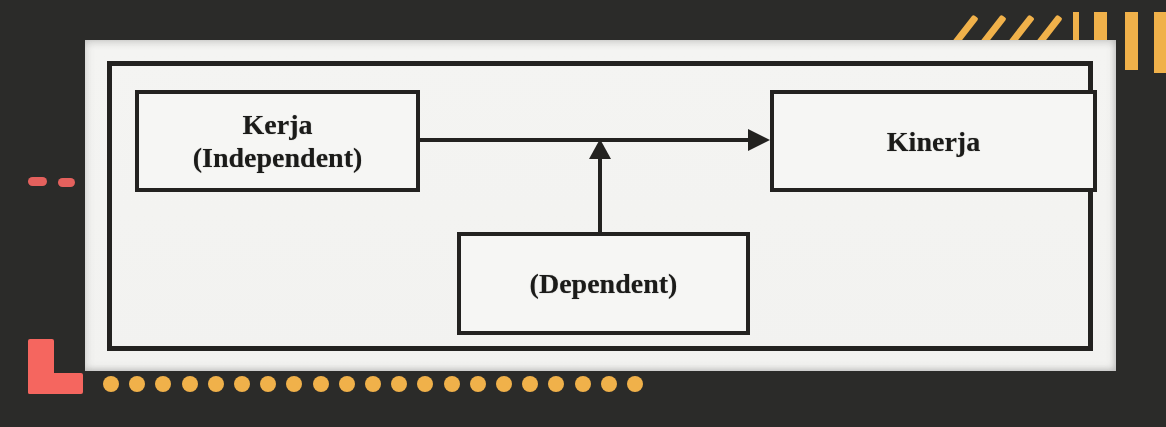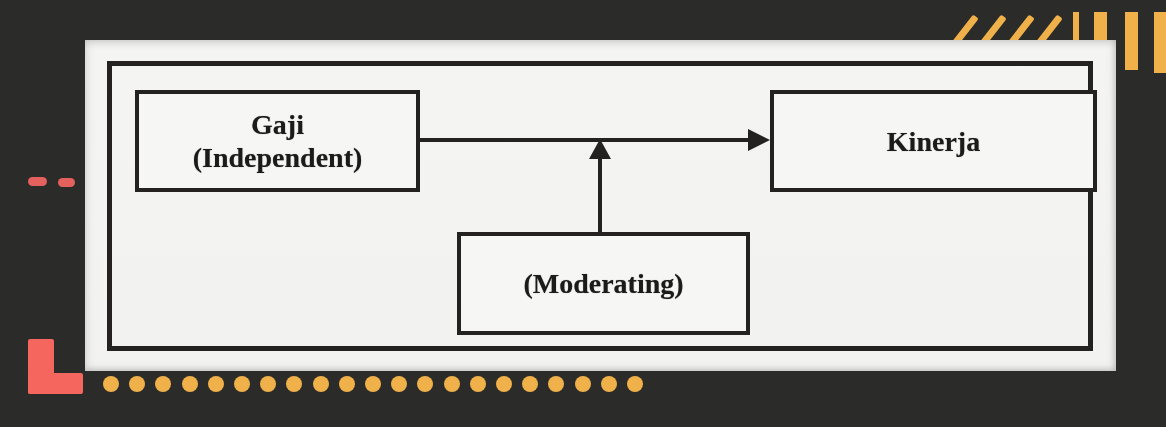--- a/index.html
+++ b/index.html
@@ -91,30 +91,30 @@
       <span class="dot" style="left: 445.4px;"></span>
       <span class="dot" style="left: 471.6px;"></span>
       <span class="dot" style="left: 497.8px;"></span>
       <span class="dot" style="left: 524px;"></span>
     </div>
 
   <div class="figure">
     <div class="frame"></div>
 
     <div class="node node-gaji">
-      <span>Gaji</span>
+      <span>Kerja</span>
       <span>(Independent)</span>
     </div>
 
     <div class="node node-kinerja">
       <span>Kinerja</span>
     </div>
 
     <div class="node node-risiko">
-      <span>(Moderating)</span>
+      <span>(Dependent)</span>
     </div>
 
     <div class="h-line"></div>
     <div class="h-head"></div>
     <div class="v-line"></div>
     <div class="v-head"></div>
   </div>
 
 </div>
 

